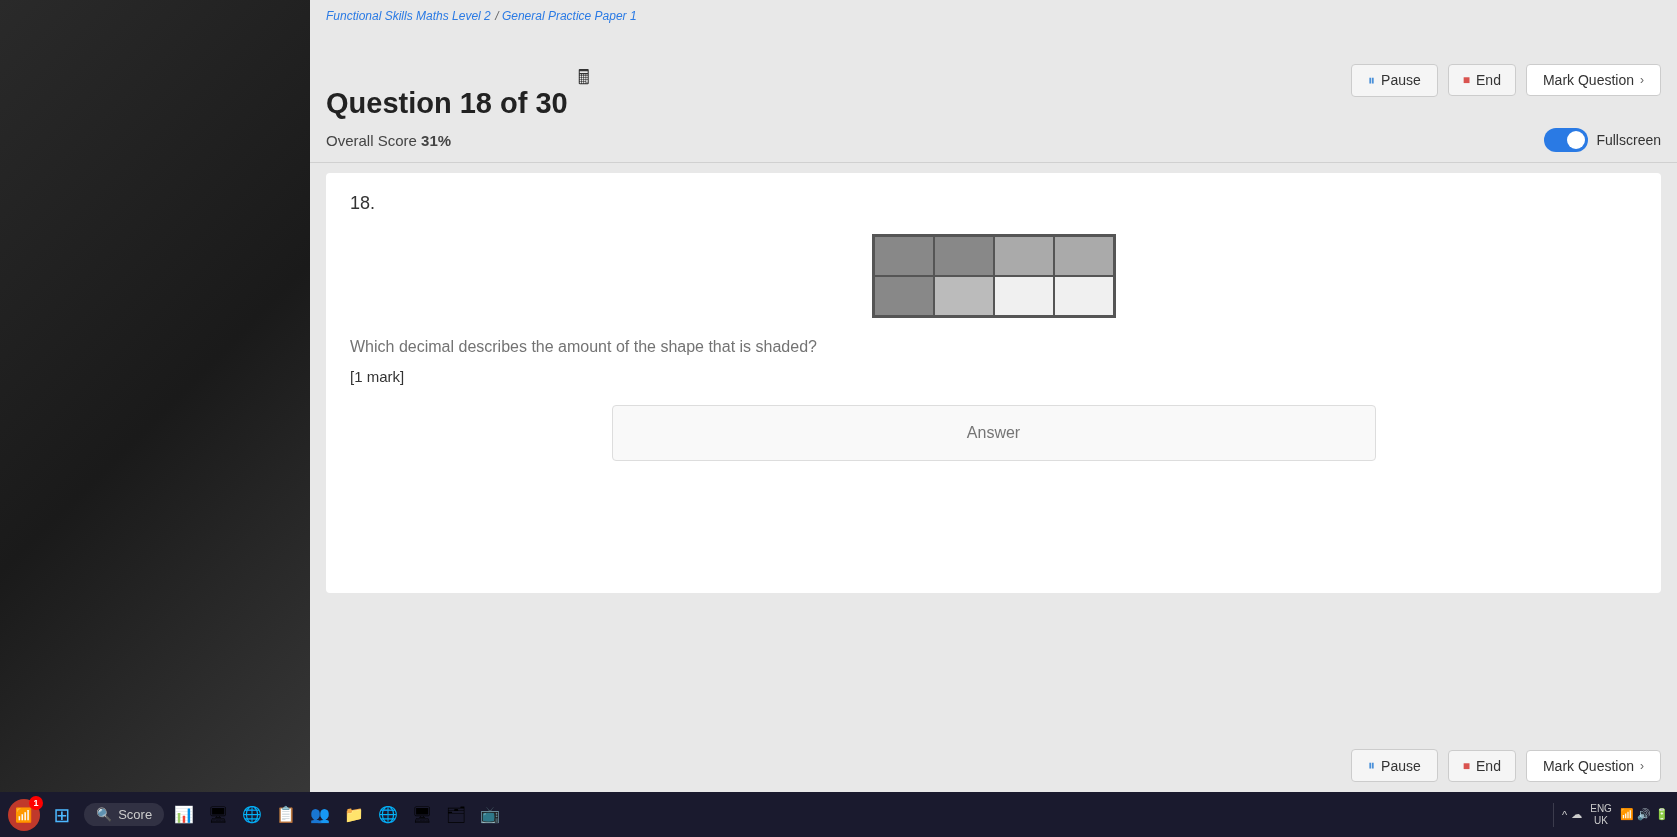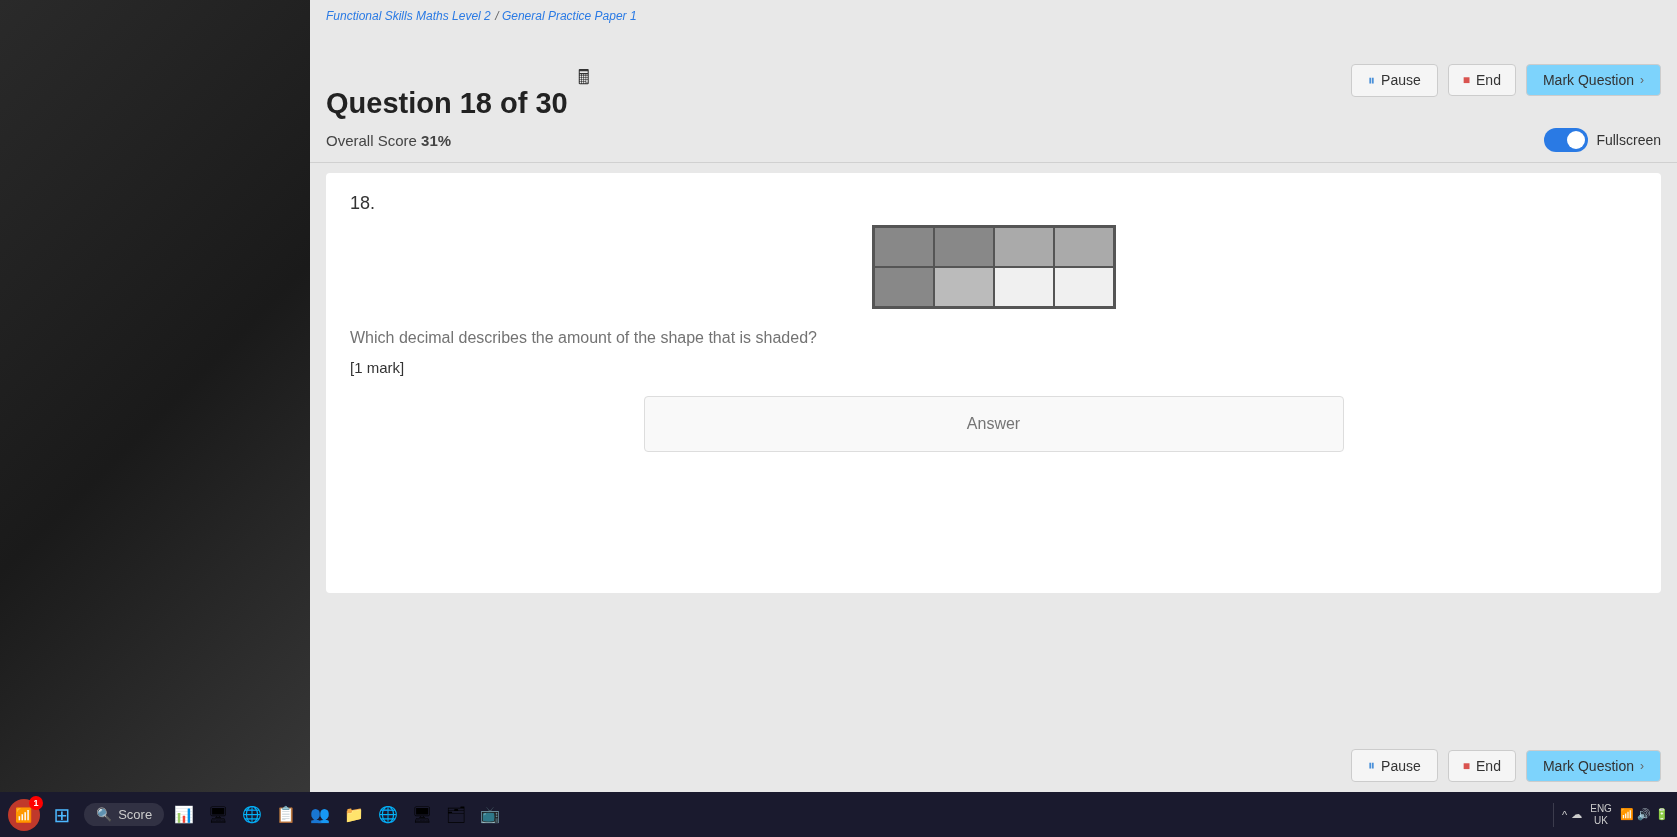--- a/index.html
+++ b/index.html
@@ -117,21 +117,21 @@
       align-items: center;
       gap: 6px;
     }
 
     .btn-end .end-icon {
       color: #d9534f;
       font-size: 12px;
     }
 
     .btn-mark-question {
-      background: #7dd3fc;
+      background: #ffffff;
       border: 1px solid #ccc;
       border-radius: 4px;
       padding: 7px 16px;
       font-size: 14px;
       color: #333;
       cursor: pointer;
       display: flex;
       align-items: center;
       gap: 6px;
     }
@@ -186,21 +186,21 @@
       margin: 0 16px;
       background: white;
       border-radius: 4px;
       padding: 20px 24px;
       min-height: 420px;
     }
 
     .question-number {
       font-size: 18px;
       color: #333;
-      margin-bottom: 21px;
+      margin-bottom: 30px;
     }
 
     
     .shape-container {
       display: flex;
       justify-content: center;
       margin-bottom: 20px;
       margin-top: -10px;
     }
 
@@ -245,21 +245,21 @@
     }
 
     
     .answer-section {
       display: flex;
       justify-content: center;
       margin-top: 20px;
     }
 
     .answer-box {
-      width: 700px;
+      width: 764px;
       background: #f9f9f9;
       border: 1px solid #ddd;
       border-radius: 4px;
       padding: 18px 20px;
       text-align: center;
     }
 
     .answer-input {
       width: 100%;
       border: none;

